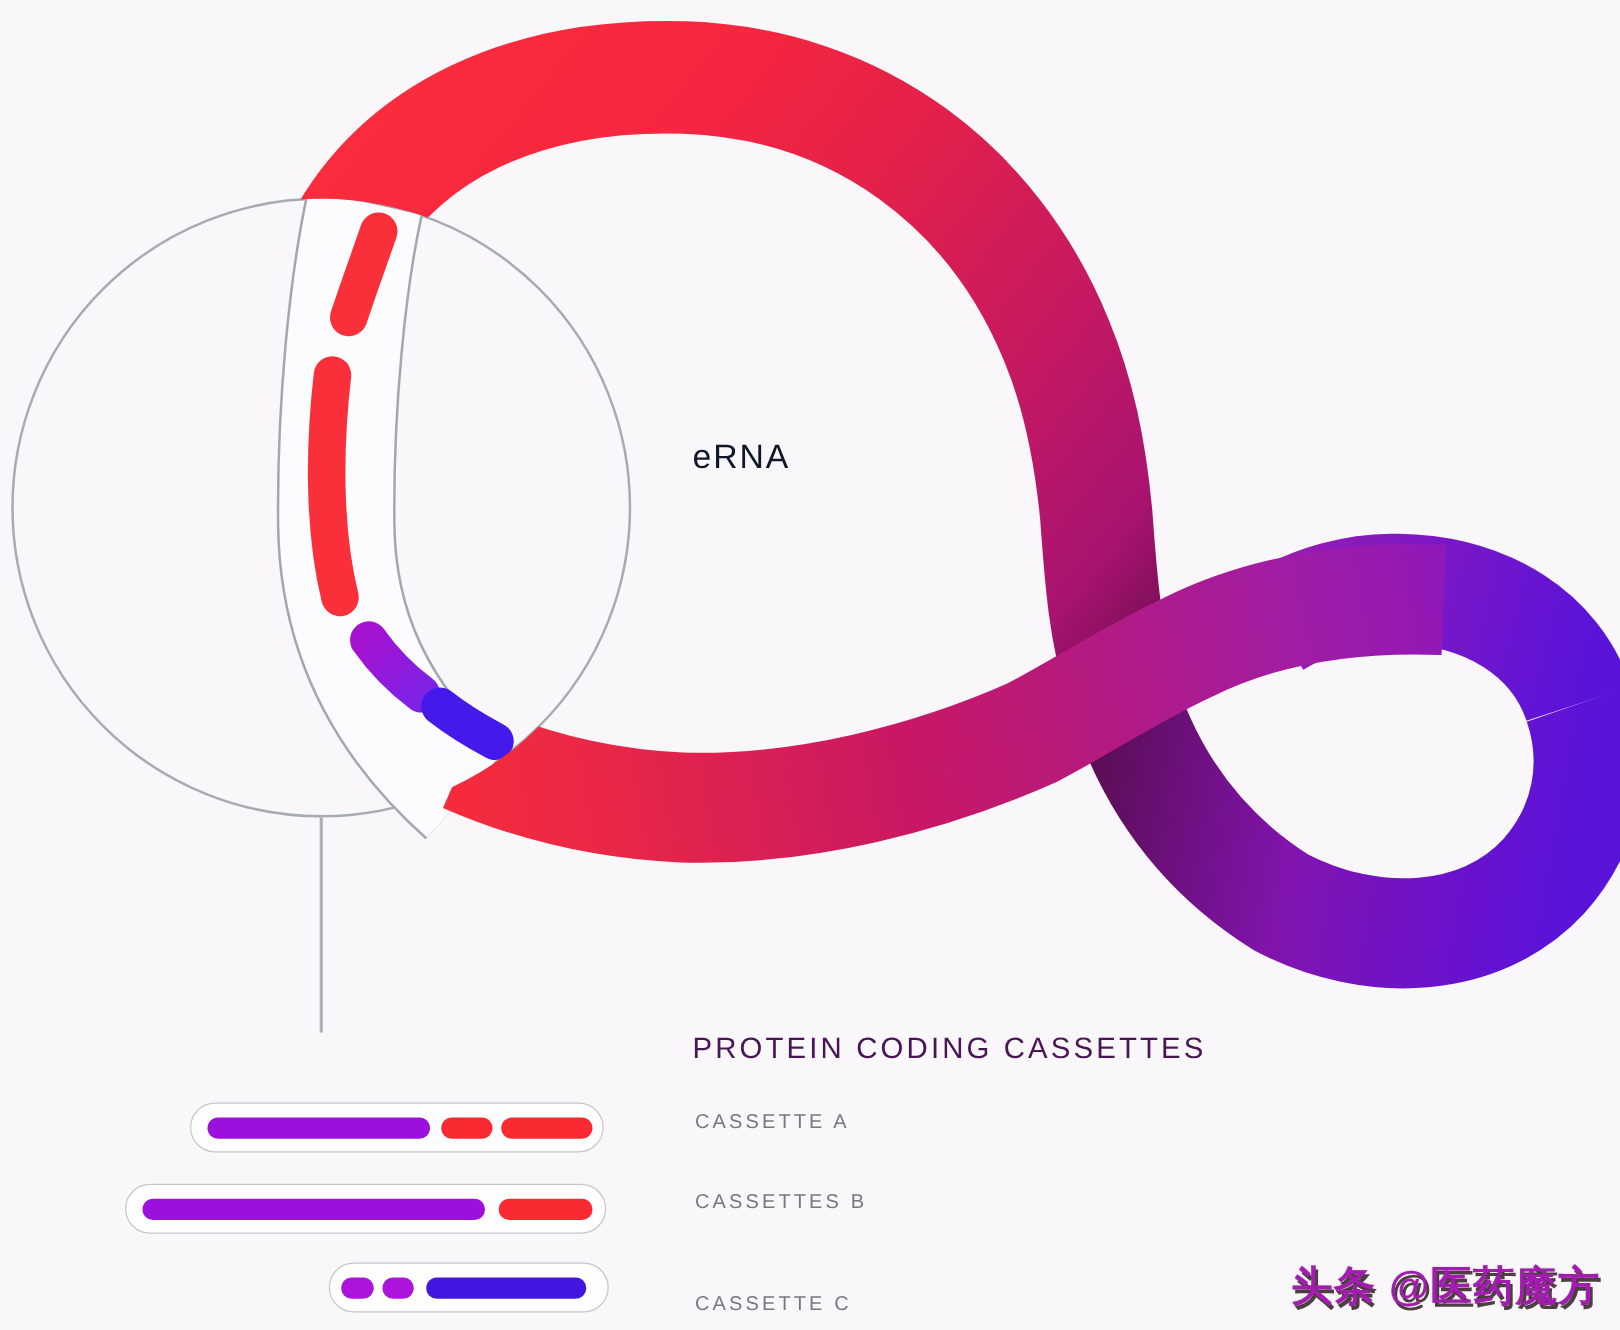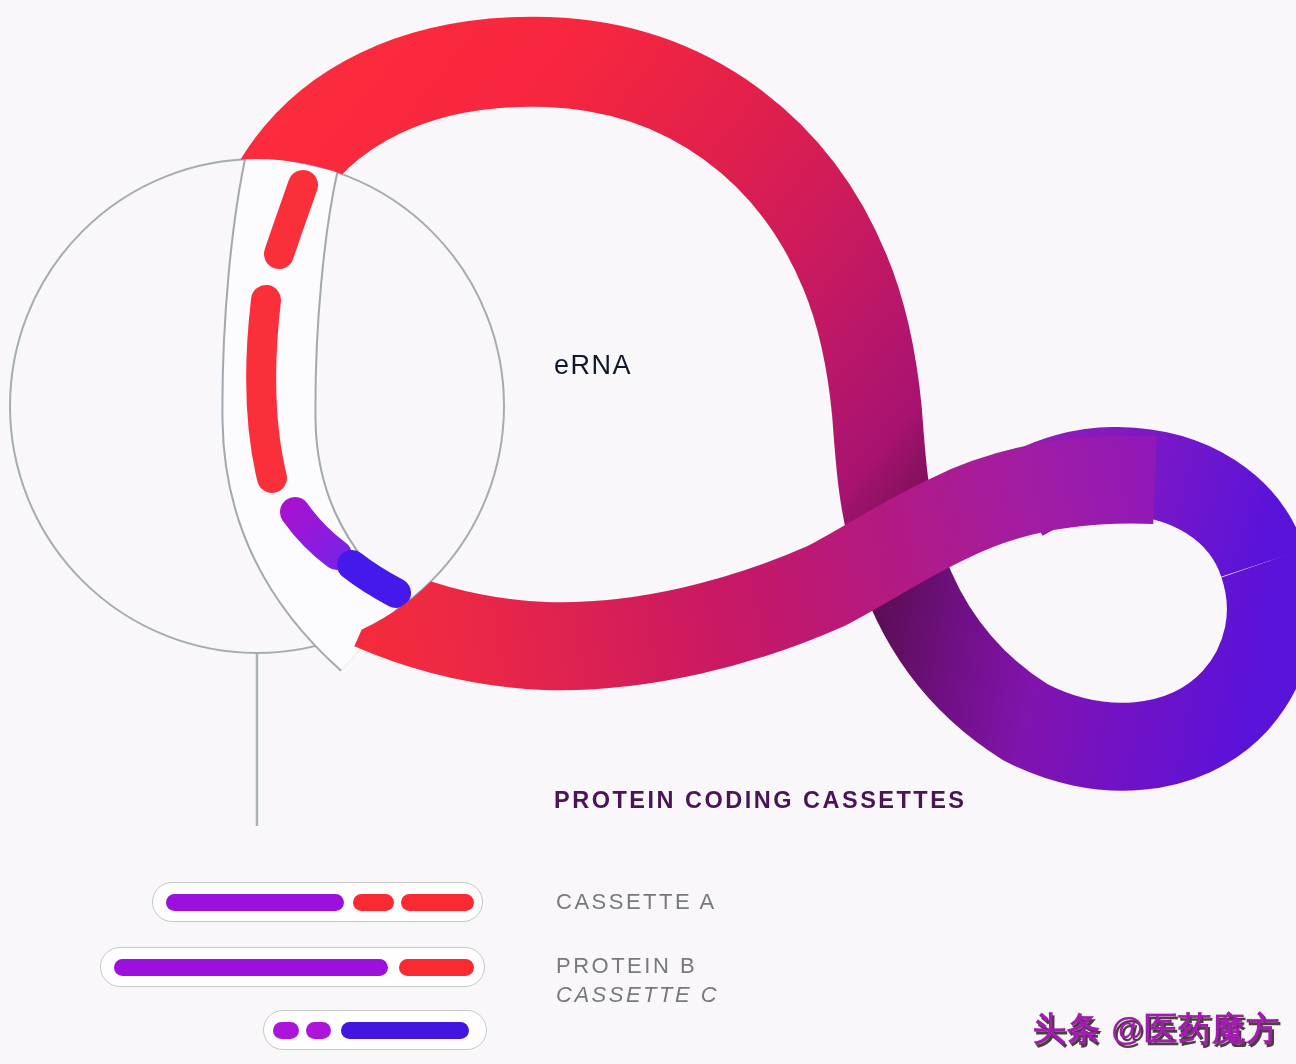--- a/index.html
+++ b/index.html
@@ -8,30 +8,30 @@
     background:#F9F7F9;
     font-family:"Liberation Sans", sans-serif;
   }
   #stage{position:absolute;left:0;top:0;width:1296px;height:1064px;}
   .txt{position:absolute;white-space:nowrap;}
   #erna-label{
     left:554px;top:350px;font-size:27px;font-weight:500;
     letter-spacing:1.5px;color:#0f172a;
   }
   #legend-title{
-    left:554px;top:787px;font-size:23.5px;font-weight:700;
+    left:554px;top:825px;font-size:23.5px;font-weight:400;
     letter-spacing:2.5px;color:#4A1457;
   }
   .cassette-label{
-    left:556px;font-size:22px;font-weight:400;
+    left:556px;font-size:16px;font-weight:400;
     letter-spacing:2.5px;color:#77797D;
   }
   #cassette-label-0{top:889px;}
   #cassette-label-1{top:953px;}
-  #cassette-label-2{top:982px;font-style:italic;}
+  #cassette-label-2{top:1035px;}
   .cassette-box{
     position:absolute;background:#FEFEFE;
     border:1.5px solid #C6C7CB;border-radius:21px;
     box-sizing:border-box;
   }
   .pill{
     position:absolute;top:10.5px;height:17px;border-radius:9px;display:block;
   }
   #watermark{
     left:1033px;top:1007px;font-size:33px;font-weight:bold;
@@ -105,21 +105,21 @@
 
     <path d="M 1263,563 C 1245,508 1190,472 1118,471 C 1085,470 1050,480 1020,498" fill="none" stroke="url(#gA2b)" stroke-width="88"></path>
 
     <path d="M 1155,480 C 1080,477 1010,488 950,518 C 903,540 868,564 826,586 C 745,622 643,649 545,646 C 478,643 420,627 372,606" fill="none" stroke="url(#gB)" stroke-width="88"></path>
   </g>
 </svg>
 
 <div class="txt" id="erna-label">eRNA</div>
 <div class="txt" id="legend-title">PROTEIN CODING CASSETTES</div>
 <div class="txt cassette-label" id="cassette-label-0">CASSETTE A</div>
-<div class="txt cassette-label" id="cassette-label-1">PROTEIN B</div>
+<div class="txt cassette-label" id="cassette-label-1">CASSETTES B</div>
 <div class="txt cassette-label" id="cassette-label-2">CASSETTE C</div>
 <div class="txt" id="watermark">头条 @医药魔方</div>
 
 <div id="cassette-layer">
     <div class="cassette-box" style="left: 152px; top: 882px; width: 331px; height: 40px;">
       <span class="pill" style="left: 13px; width: 178px; background: rgb(155, 16, 220);"></span>
       <span class="pill" style="left: 200px; width: 41px; background: rgb(249, 42, 49);"></span>
       <span class="pill" style="left: 248px; width: 73px; background: rgb(249, 42, 49);"></span>
     </div>
     <div class="cassette-box" style="left: 100px; top: 947px; width: 385px; height: 40px;">

